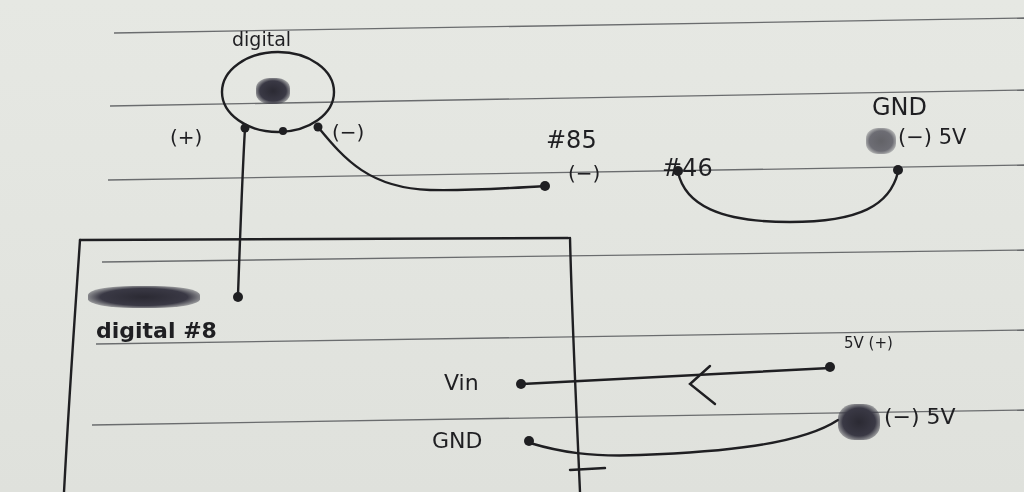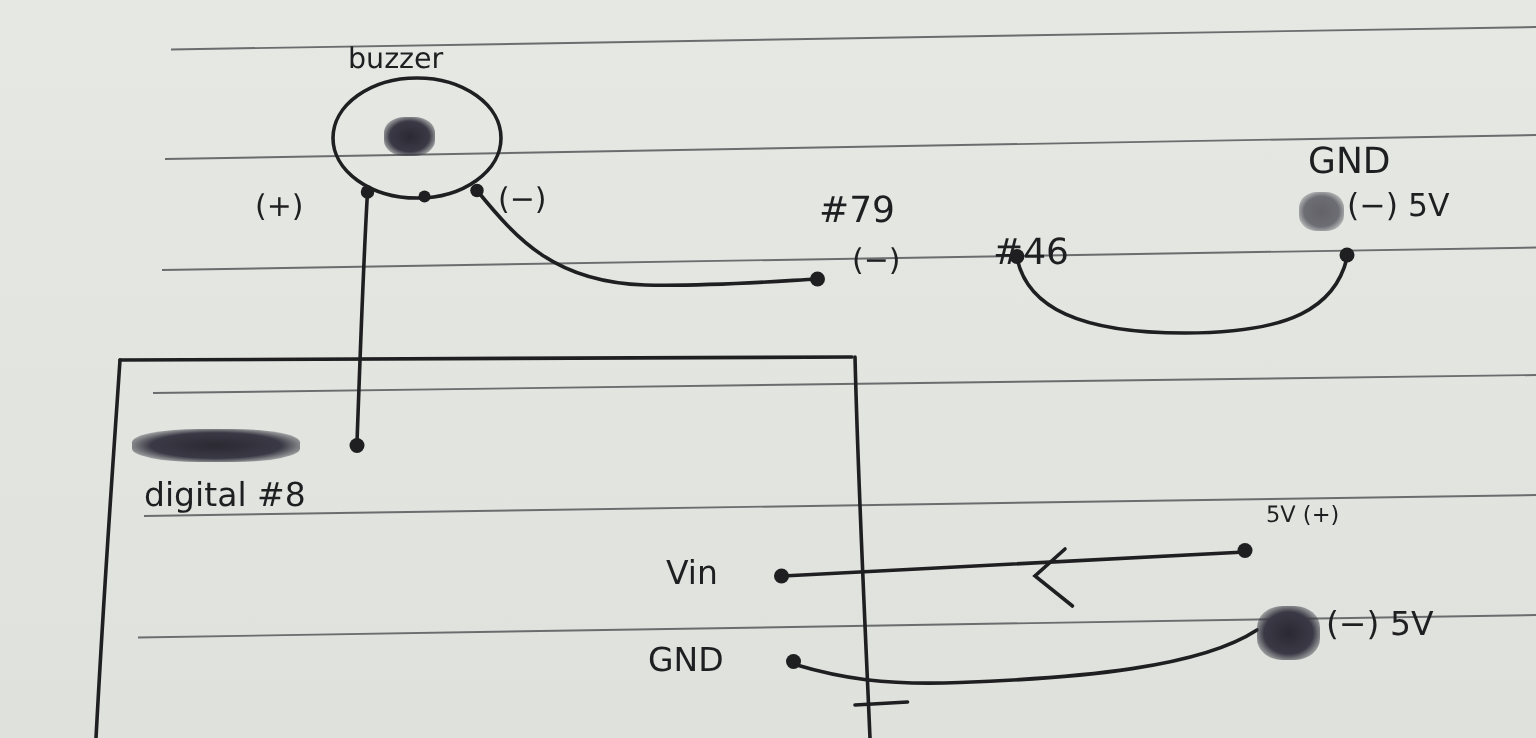--- a/index.html
+++ b/index.html
@@ -62,29 +62,29 @@
       <circle cx="521" cy="384" r="5"></circle>
       <circle cx="529" cy="441" r="5"></circle>
     </g>
   </svg>
 
   <div class="scribble" style="left:256px;top:78px;width:34px;height:26px;"></div>
   <div class="scribble" style="left:88px;top:286px;width:112px;height:22px;"></div>
   <div class="scribble" style="left:866px;top:128px;width:30px;height:26px;opacity:.7;"></div>
   <div class="scribble" style="left:838px;top:404px;width:42px;height:36px;"></div>
 
-  <div class="lbl" style="left:232px;top:30px;font-size:19px;">buzzer</div>
+  <div class="lbl" style="left:232px;top:30px;font-size:19px;">digital</div>
   <div class="lbl" style="left:170px;top:127px;font-size:20px;">(+)</div>
   <div class="lbl" style="left:332px;top:122px;font-size:20px;">(−)</div>
 
-  <div class="lbl" style="left:546px;top:128px;font-size:24px;">#79</div>
+  <div class="lbl" style="left:546px;top:128px;font-size:24px;">#85</div>
   <div class="lbl" style="left:568px;top:163px;font-size:20px;">(−)</div>
   <div class="lbl" style="left:662px;top:120px;font-size:24px;margin-top:36px;">#46</div>
   <div class="lbl" style="left:872px;top:95px;font-size:24px;">GND</div>
   <div class="lbl" style="left:898px;top:127px;font-size:21px;">(−) 5V</div>
 
-  <div class="lbl" style="left:96px;top:320px;font-size:22px;">digital #8</div>
+  <div class="lbl" style="left:96px;top:320px;font-size:22px;font-weight:bold;">digital #8</div>
   <div class="lbl" style="left:416px;top:372px;font-size:22px;margin-left:28px;">Vin</div>
   <div class="lbl" style="left:432px;top:430px;font-size:22px;">GND</div>
 
   <div class="lbl" style="left:844px;top:336px;font-size:15px;">5V (+)</div>
   <div class="lbl" style="left:884px;top:406px;font-size:22px;">(−) 5V</div>
 </div>
 
 </body></html>

